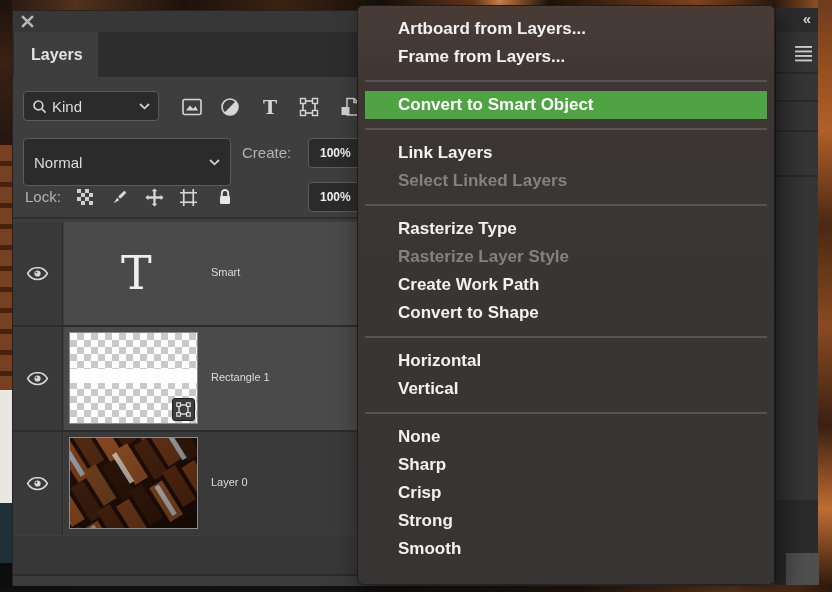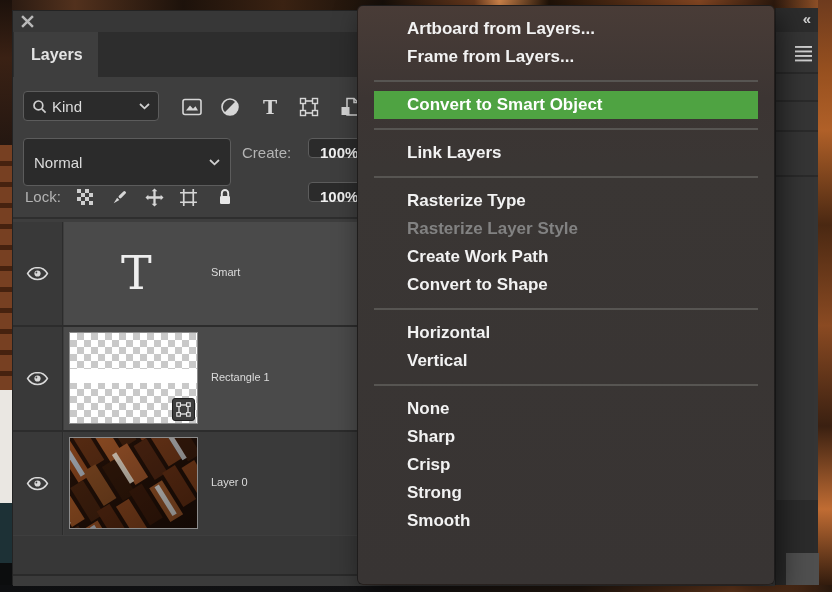--- a/index.html
+++ b/index.html
@@ -38,22 +38,22 @@
     border:1px solid #5c5c5c;border-radius:4px;display:flex;align-items:center;padding:0 8px;gap:5px;}
   .searchbox .lbl{color:#dcdcdc;font-size:15px;flex:1;}
   .ficon{top:85px;width:22px;height:22px;display:flex;align-items:center;justify-content:center;}
   .tletter{font-family:"DejaVu Serif","Liberation Serif",serif;color:#d6d6d6;font-size:19px;font-weight:700;line-height:20px;}
 
   
   .blendbox{left:10px;top:127px;width:208px;height:48px;background:#2b2b2b;
     border:1px solid #5c5c5c;border-radius:4px;display:flex;align-items:center;padding:0 10px;}
   .blendbox .lbl{color:#dcdcdc;font-size:15px;flex:1;}
   .fieldlbl{color:#b4b4b4;font-size:15px;line-height:30px;}
-  .valbox{width:62px;height:20px;background:#2b2b2b;border:1px solid #5c5c5c;border-radius:4px;
-    color:#f0f0f0;font-size:15px;font-weight:700;line-height:28px;padding-left:11px;}
+  .valbox{width:62px;height:30px;background:#2b2b2b;border:1px solid #5c5c5c;border-radius:4px;
+    color:#f0f0f0;font-size:12px;font-weight:700;line-height:28px;padding-left:11px;}
 
   
   .lockrow-sep{left:0;top:206px;width:100%;height:2px;background:#2e2e2e;}
   .licon{top:176px;width:20px;height:20px;display:flex;align-items:center;justify-content:center;}
 
   
   .lrow{left:0;width:100%;height:103px;}
   .lrow .eyecell{left:0;top:0;width:50px;height:103px;background:#393939;border-right:1px solid #2c2c2c;
     display:flex;align-items:center;justify-content:center;}
   .lrow .content{left:51px;top:0;right:0;height:103px;}
@@ -80,21 +80,21 @@
     color:#cfcfcf;font-size:15px;font-weight:700;text-align:right;padding-right:8px;line-height:22px;letter-spacing:-1px;}
   .rail-burger{left:19px;top:38px;width:18px;height:16px;}
   .rail-line{left:0;width:100%;height:2px;background:#2a2a2a;}
   .rail-dark{left:0;top:492px;width:100%;height:85px;background:#2b2b2b;}
   .rail-gray{left:10px;top:545px;width:33px;height:32px;background:#4f4f4f;}
 
   
   .menu{left:357px;top:5px;width:418px;height:580px;border-radius:6px;
     background:linear-gradient(180deg,#493c37 0%,#3c3533 16%,#3a3634 28%,#383433 100%);
     border:1px solid rgba(0,0,0,0.45);box-shadow:6px 10px 28px rgba(0,0,0,0.55);
-    padding:9px 16px;overflow:hidden;}
+    padding:9px 7px;overflow:hidden;}
   .msec{padding:0;}
   .msep{height:2px;background:#575552;margin:9px 0;}
   .mi{height:28px;line-height:28px;padding-left:33px;font-size:17px;font-weight:700;color:#f2f2f2;white-space:nowrap;}
   .mi.dis{color:#828282;}
   .mi.hl{background:#4fa342;color:#ffffff;}
 
   svg{display:block;}
 </style>
 </head>
 <body>
@@ -367,20 +367,21 @@
       <div class="mi">Artboard from Layers...</div>
       <div class="mi">Frame from Layers...</div>
     </div>
     <div class="msep"></div>
     <div class="msec">
       <div class="mi hl" style="background: rgb(79, 163, 66);">Convert to Smart Object</div>
     </div>
     <div class="msep"></div>
     <div class="msec">
       <div class="mi">Link Layers</div>
+      <div class="mi dis">Select Linked Layers</div>
     </div>
     <div class="msep"></div>
     <div class="msec">
       <div class="mi">Rasterize Type</div>
       <div class="mi dis">Rasterize Layer Style</div>
       <div class="mi">Create Work Path</div>
       <div class="mi">Convert to Shape</div>
     </div>
     <div class="msep"></div>
     <div class="msec">

